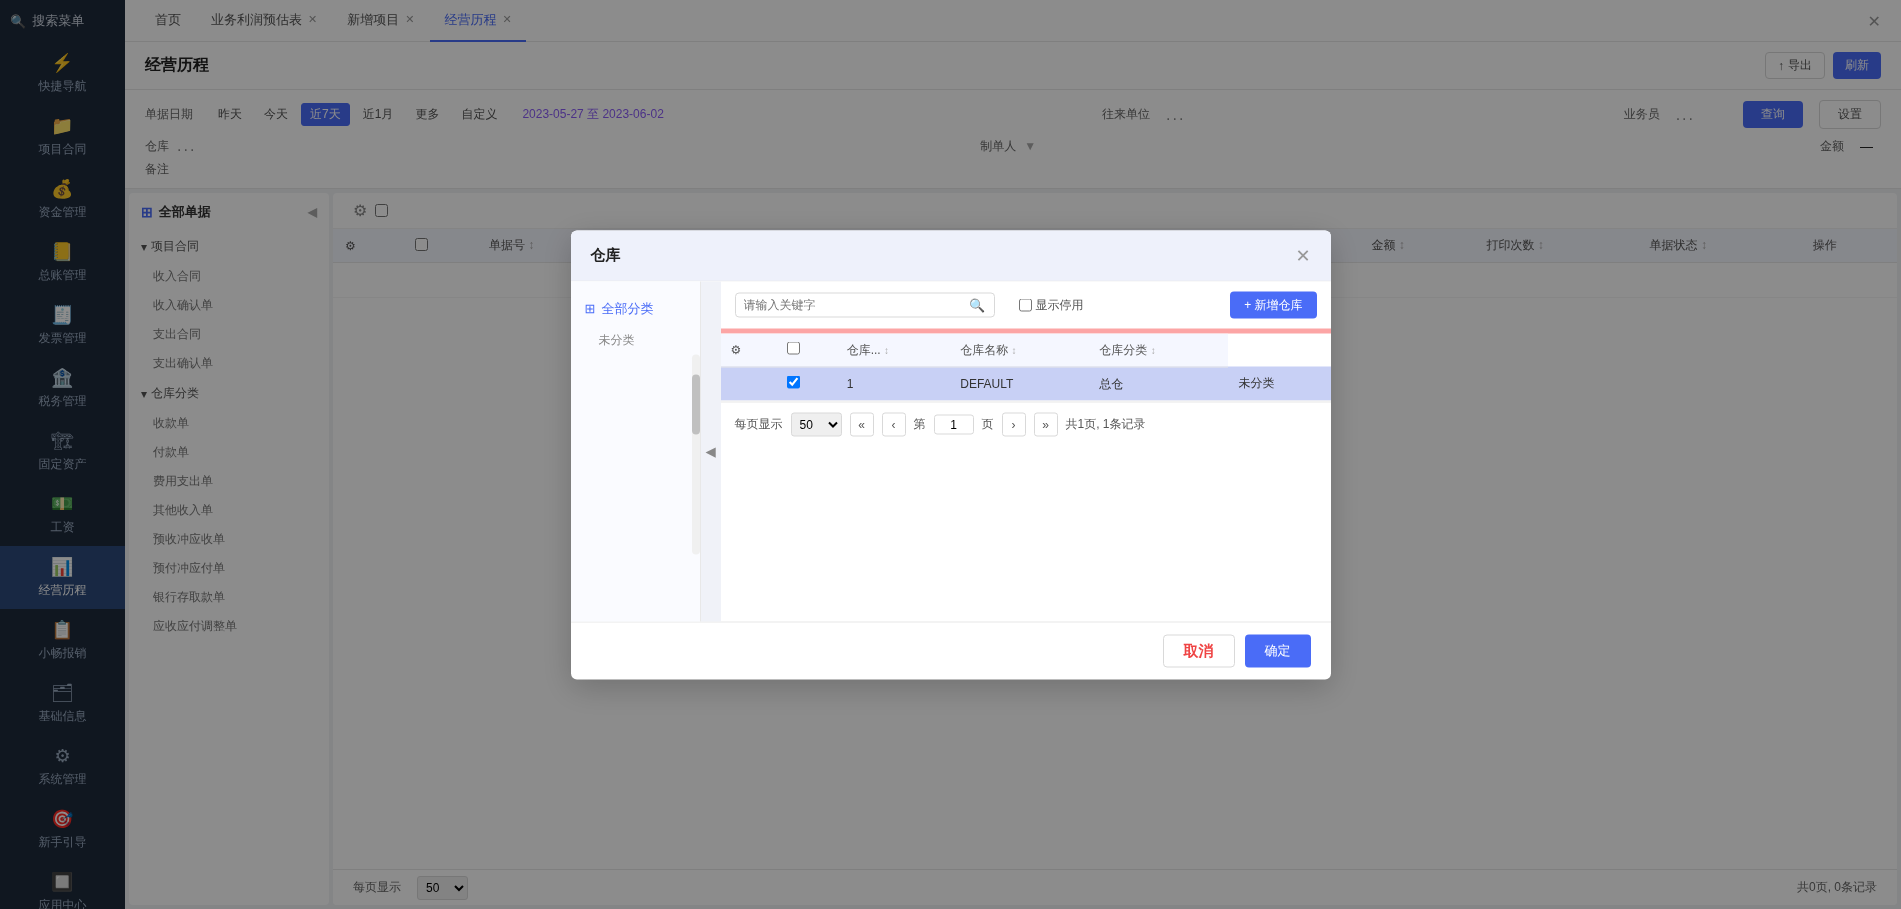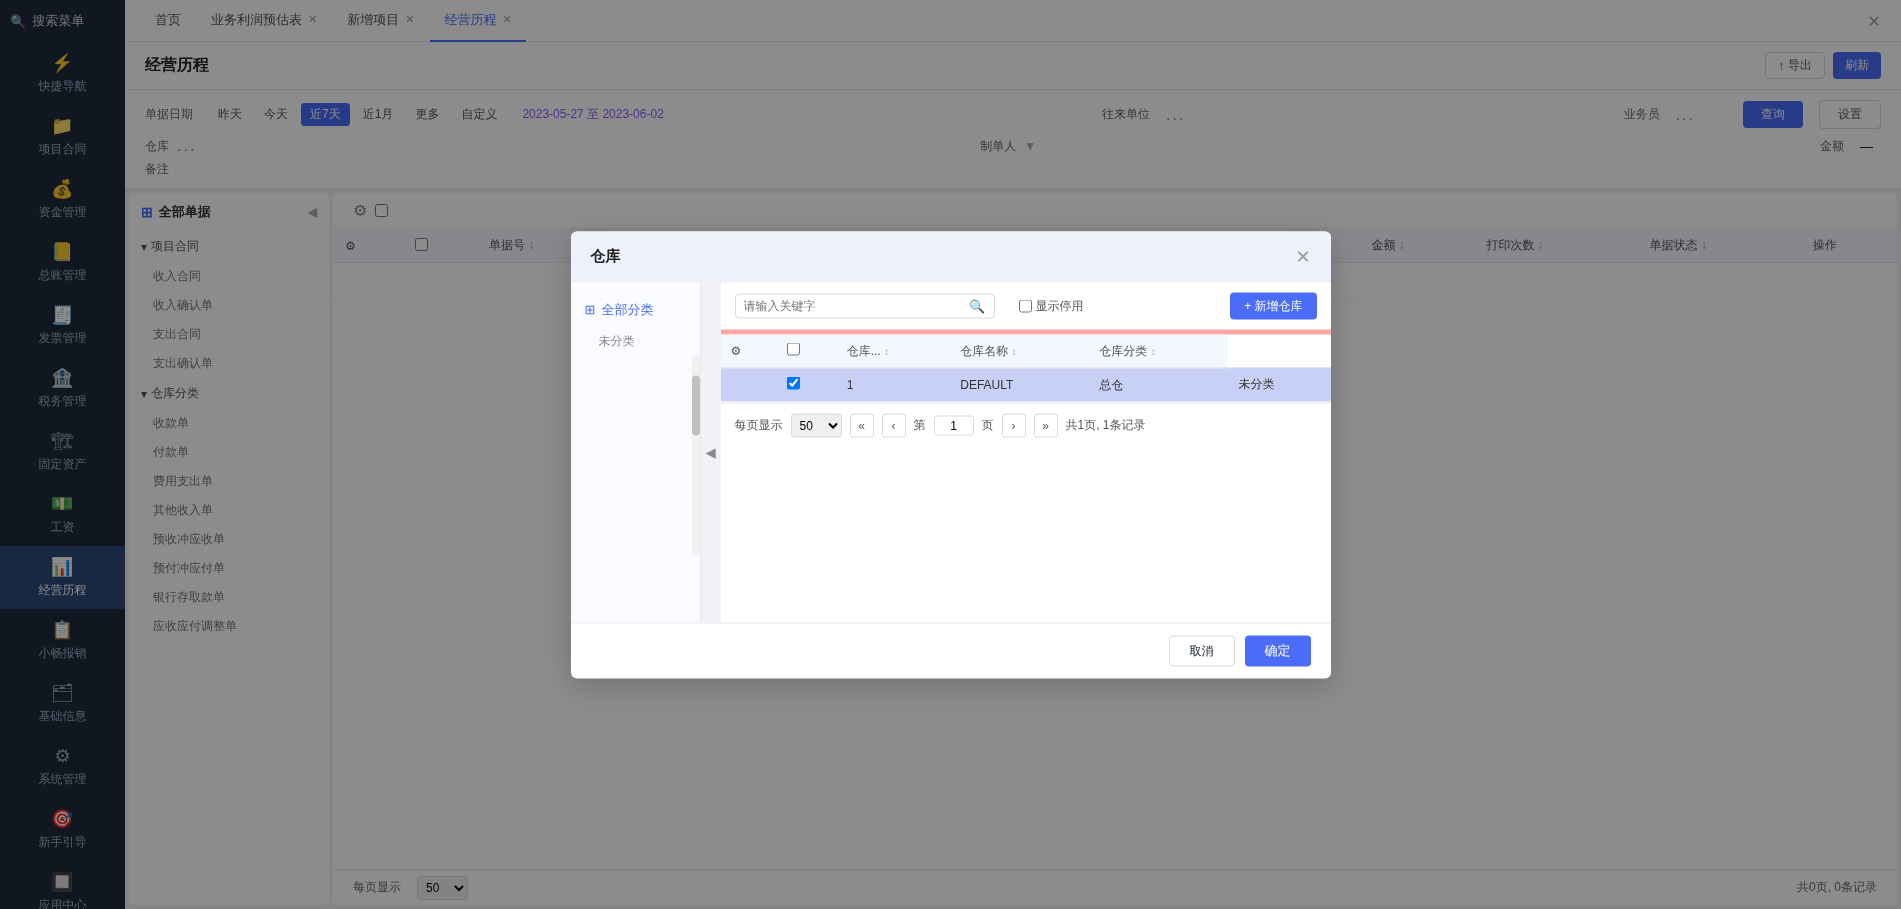--- a/index.html
+++ b/index.html
@@ -172,21 +172,21 @@
       padding: 2px 4px; text-align: center; font-size: 12px;
     }
 
     
     .modal-footer {
       padding: 12px 20px; display: flex; justify-content: flex-end; gap: 10px;
       border-top: 1px solid #e8e8e8;
     }
     .btn-cancel {
       border: 1px solid #d9d9d9; background: #fff; padding: 6px 20px;
-      border-radius: 4px; cursor: pointer; font-size: 12px; color: #0f172a;
+      border-radius: 4px; cursor: pointer; font-size: 15px; color: #ef4444; font-weight: bold;
     }
     .btn-confirm {
       background: #4a6cf7; color: #fff; border: none; padding: 6px 20px;
       border-radius: 4px; cursor: pointer; font-size: 13px;
     }
 
     
     .status-bar {
       background: #fff; border-top: 1px solid #e8e8e8; padding: 6px 20px;
       display: flex; align-items: center; gap: 16px; font-size: 12px; color: #666;

